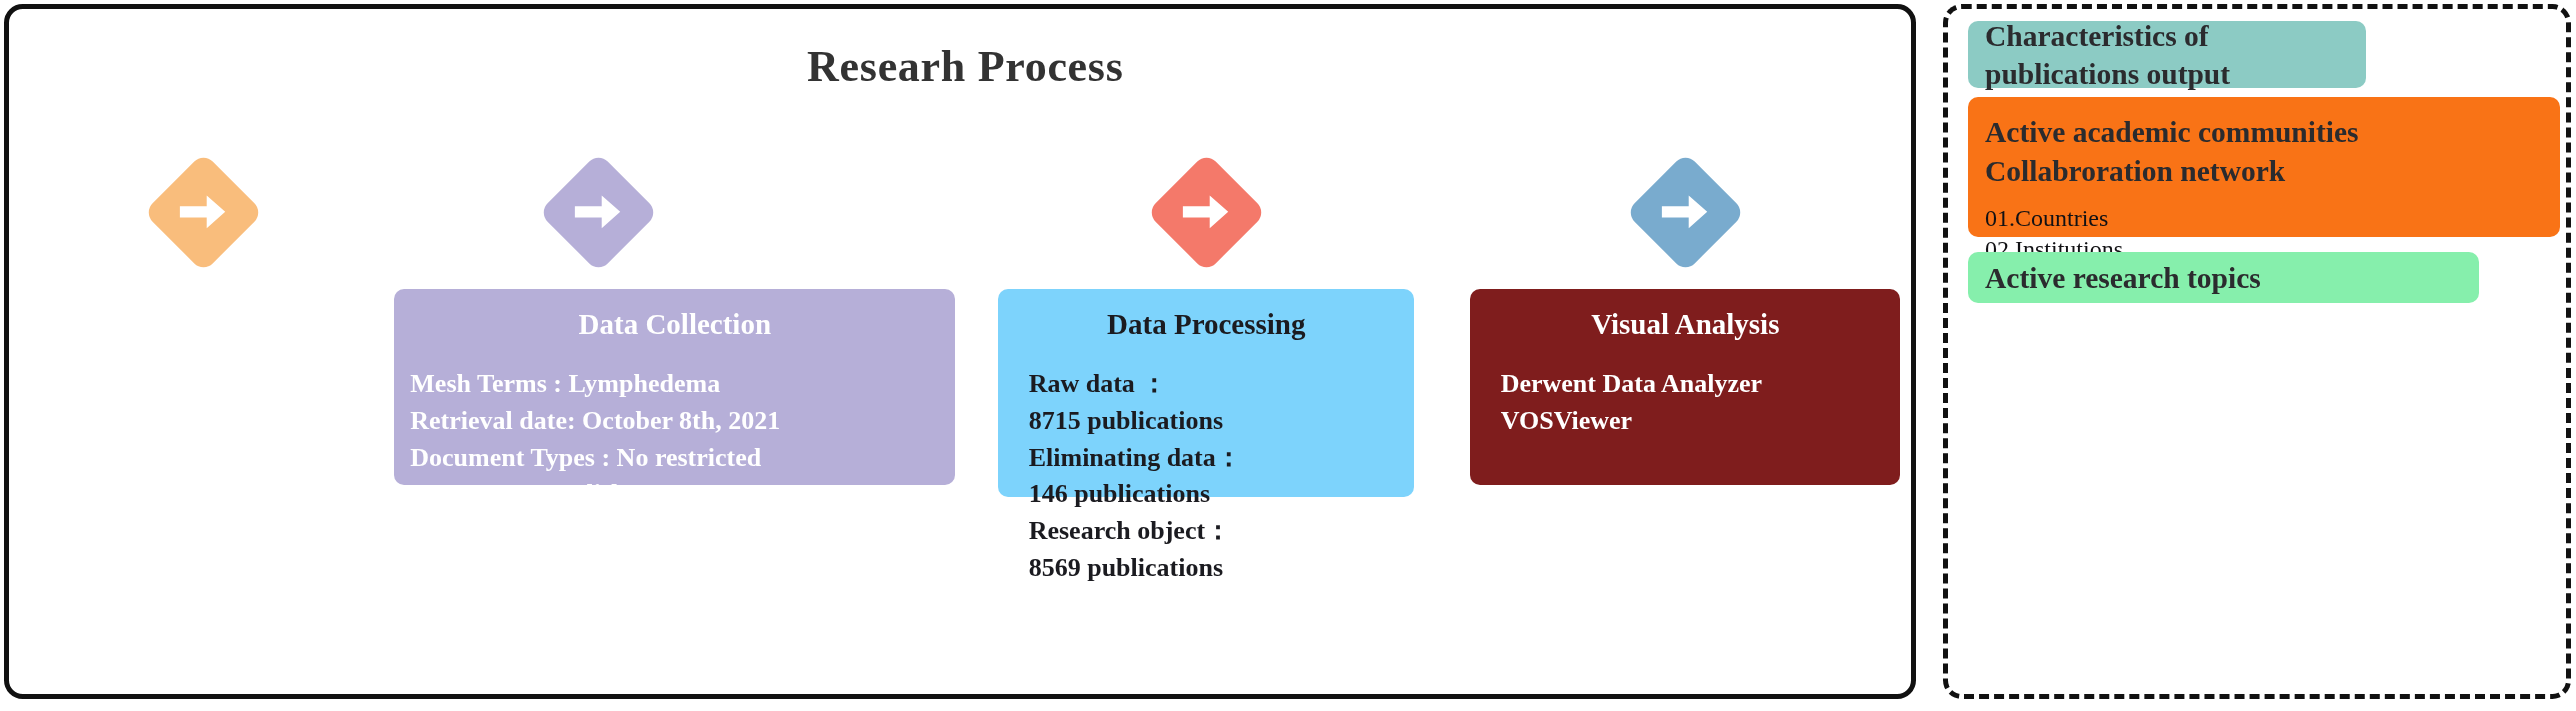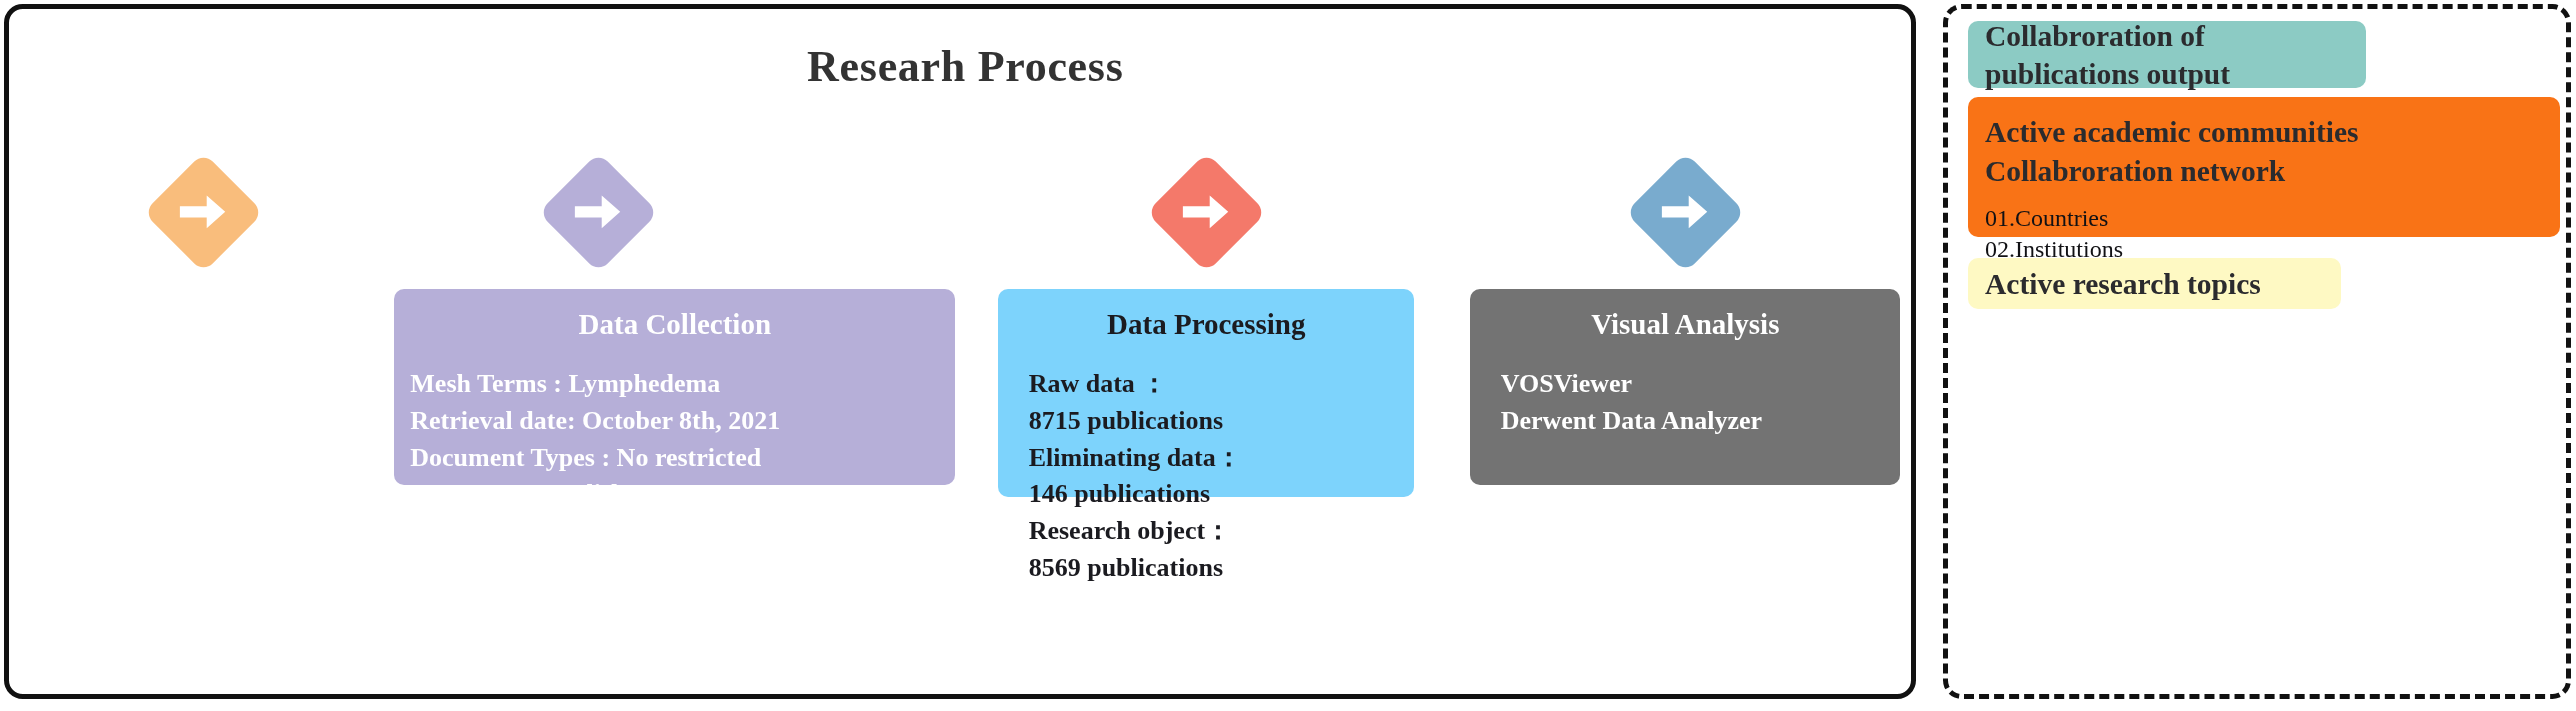--- a/index.html
+++ b/index.html
@@ -211,48 +211,48 @@
     <div class="stage" style="left:1461px; top:161px; width:430px; height:525px;">
       <div class="diamond-wrap">
         <div class="diamond" style="background:#79ABCE;">
           <span class="arrow-glyph">
             <svg width="47" height="36" viewBox="0 0 66 50" aria-hidden="true">
               <path d="M0 17 H38 V2 L64 25 L38 48 V33 H0 Z" fill="#ffffff"></path>
             </svg>
           </span>
         </div>
       </div>
-      <div class="card" style="left:0; top:119px; width:430px; height:196px; background:#737373;">
+      <div class="card" style="left:0; top:119px; width:430px; height:196px; background:#7f1d1d;">
         <div class="card-title txt-light">Visual Analysis</div>
         <div class="card-body txt-light" style="padding-left:14.4px;">
+          <div class="line">Derwent Data Analyzer</div>
           <div class="line">VOSViewer</div>
-          <div class="line">Derwent Data Analyzer</div>
         </div>
       </div>
     </div>
 
   </div>
 
   <div class="panel-right">
 
     <div class="teal-box" style="left: 20px; top: 12.2px; width: 398px; height: 67px; background: rgb(140, 203, 196);">
-      <div class="teal-heading">Collabroration of</div>
+      <div class="teal-heading">Characteristics of</div>
       <div class="teal-heading">publications output</div>
     </div>
 
     <div class="teal-box" style="left: 20px; top: 88px; width: 592px; height: 140px; background: #f97316; justify-content: flex-start; padding-top: 16px;">
       <div class="teal-heading">Active academic communities</div>
       <div class="teal-heading">Collabroration network</div>
       <div class="teal-list">
         <div class="li">01.Countries</div>
         <div class="li">02.Institutions</div>
         <div class="li">03.Authors</div>
       </div>
     </div>
 
-    <div class="teal-box" style="left: 20px; top: 249px; width: 373px; height: 51px; background: #fef9c3;">
+    <div class="teal-box" style="left: 20px; top: 243px; width: 511px; height: 51px; background: #86efac;">
       <div class="teal-heading">Active research topics</div>
     </div>
 
   </div>
 
 </div>
 
 
 </body></html>

